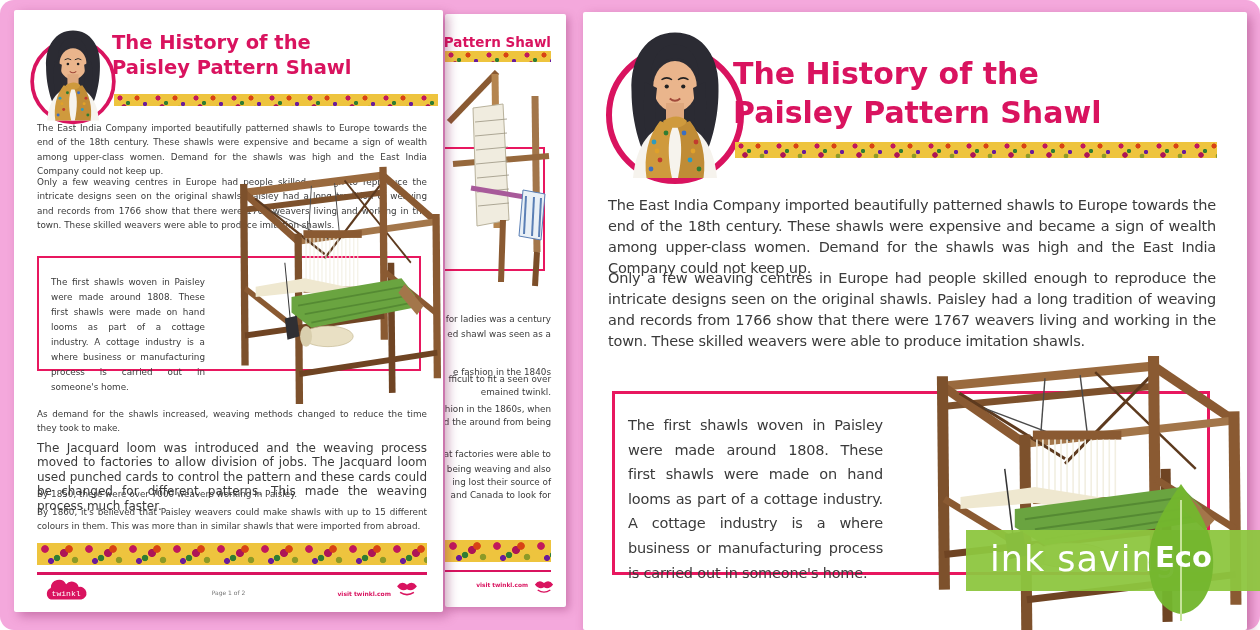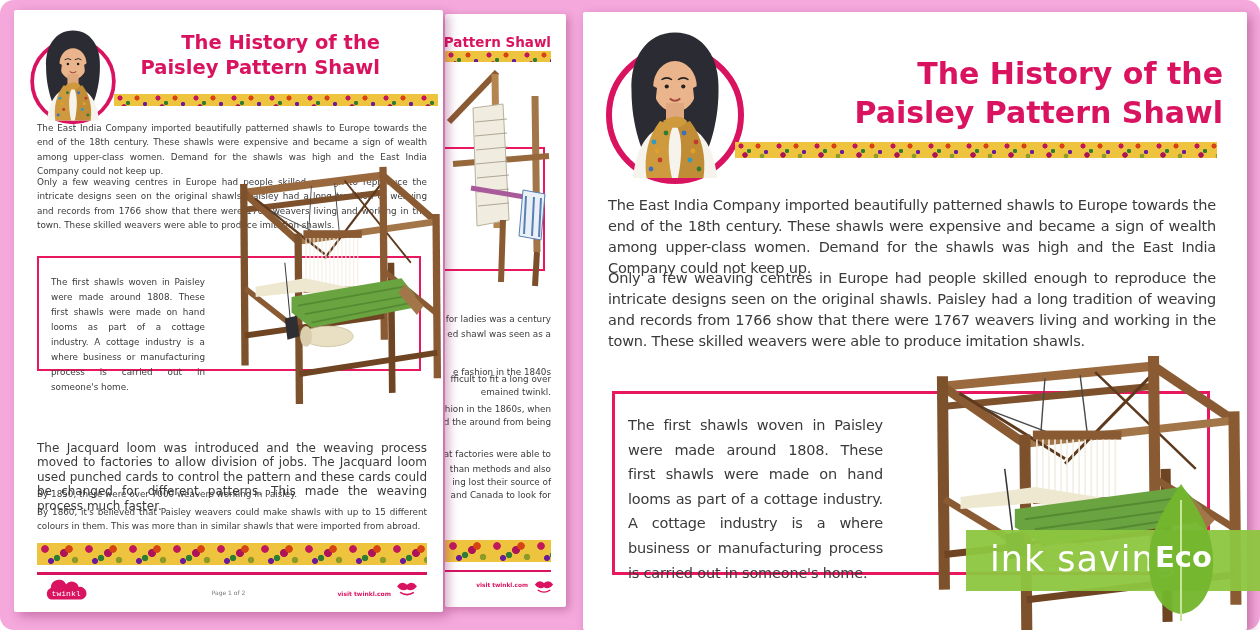--- a/index.html
+++ b/index.html
@@ -7,21 +7,21 @@
        font-family:"DejaVu Sans", sans-serif;}
   .bg{position:absolute;inset:0;background:#f4a8dc;border-radius:14px;}
   .page{position:absolute;background:#fff;border-radius:2px;}
   #page2{left:445px;top:14px;width:121px;height:593px;z-index:1;overflow:hidden;
          box-shadow:3px 3px 9px rgba(130,30,90,.35);}
   #page1{left:14px;top:10px;width:429px;height:602px;z-index:2;
          box-shadow:5px 4px 11px rgba(130,30,90,.4);}
   #page3{left:583px;top:12px;width:664px;height:618px;z-index:2;overflow:hidden;
          box-shadow:4px 4px 11px rgba(130,30,90,.4);}
   .abs{position:absolute;}
-  .ttl{font-weight:bold;color:#d9135f;text-align:right;}
+  .ttl{font-weight:bold;color:#d9135f;text-align:left;}
   .para{color:#3a3a3a;text-align:justify;}
   .paisley{background-color:#eec43e;background-image:
     radial-gradient(circle at 6px 4px,  #c2185b 2.2px, rgba(0,0,0,0) 2.9px),
     radial-gradient(circle at 14px 9px, #2f7d32 1.8px, rgba(0,0,0,0) 2.5px),
     radial-gradient(circle at 23px 4px, #d84315 2.2px, rgba(0,0,0,0) 2.9px),
     radial-gradient(circle at 31px 10px,#6a1b9a 1.8px, rgba(0,0,0,0) 2.5px),
     radial-gradient(circle at 10px 13px,#ad1457 2.4px, rgba(0,0,0,0) 3.1px),
     radial-gradient(circle at 27px 14px,#8c9a27 2px,   rgba(0,0,0,0) 2.7px);
     background-size:38px 16px;}
   .paisley-lg{background-color:#eec43e;background-image:
@@ -78,26 +78,26 @@
         <line x1="81" y1="126" x2="79" y2="164"></line>
           <line x1="89" y1="127" x2="87" y2="166"></line>
           <line x1="96" y1="128" x2="94" y2="167"></line>
       </g>
     </svg>
   </div>
 
   <div class="frag" style="top:300px;">for ladies was a century</div>
   <div class="frag" style="top:315px;">ed shawl was seen as a</div>
   <div class="frag" style="top:345px;margin-top:8px;">e fashion in the 1840s</div>
-  <div class="frag" style="top:360px;">fficult to fit a long over</div>
+  <div class="frag" style="top:360px;">fficult to fit a seen over</div>
   <div class="frag" style="top:373px;">emained twinkl.</div>
   <div class="frag" style="top:390px;">hion in the 1860s, when</div>
   <div class="frag" style="top:403px;">ed the around from being</div>
   <div class="frag" style="top:435px;">at factories were able to</div>
-  <div class="frag" style="top:450px;">than methods and also</div>
+  <div class="frag" style="top:450px;">being weaving and also</div>
   <div class="frag" style="top:463px;">ing lost their source of</div>
   <div class="frag" style="top:476px;">and Canada to look for</div>
 
   <div class="abs paisley-lg" style="left:0;top:526px;width:106px;height:22px;"></div>
   <div class="abs footline" style="left:0;top:556px;width:106px;height:2px;"></div>
   <div class="abs visit" style="right:38px;top:568px;font-size:5.8px;">visit twinkl.com</div>
   <div class="abs" style="right:10px;top:562px;width:24px;height:21px;">
     <svg width="24" height="21" viewBox="0 0 34 30">
         <path d="M4,12 Q10,4 17,10 Q24,4 30,12 Q24,20 17,16 Q10,20 4,12 Z" fill="#d9135f"></path>
         <path d="M8,20 Q17,26 26,20" stroke="#d9135f" stroke-width="2" fill="none"></path>
@@ -195,20 +195,21 @@
       <polygon points="150,160 316,138 336,158 338,172 180,196 150,178" fill="#6aa440"></polygon>
       <path d="M160,170 L320,148 M170,180 L330,158 M180,190 L336,166" stroke="#558a33" stroke-width="2" fill="none"></path>
       <line x1="316" y1="150" x2="344" y2="176" stroke="#a3764a" stroke-width="14"></line>
       <ellipse cx="205" cy="206" rx="38" ry="12" fill="#e9e0c4" stroke="#c9bd98"></ellipse>
       <ellipse cx="172" cy="206" rx="9" ry="12" fill="#d9cfae"></ellipse>
       <line x1="140" y1="120" x2="148" y2="185" stroke="#333" stroke-width="1.5"></line>
       <polygon points="140,185 158,182 162,206 144,210" fill="#2f2f33"></polygon>
     </svg>
   </div>
 
+  <div class="abs para" style="left:23px;top:397px;width:390px;font-size:8.8px;line-height:14.4px;">As demand for the shawls increased, weaving methods changed to reduce the time they took to make.</div>
   <div class="abs para" style="left:23px;top:431px;width:390px;font-size:12px;line-height:14.4px;">The Jacquard loom was introduced and the weaving process moved to factories to allow division of jobs. The Jacquard loom used punched cards to control the pattern and these cards could be changed for different patterns. This made the weaving process much faster.</div>
   <div class="abs para" style="left:23px;top:477px;width:390px;font-size:8.8px;line-height:14.4px;">By 1850, there were over 7000 weavers working in Paisley.</div>
   <div class="abs para" style="left:23px;top:495px;width:390px;font-size:8.8px;line-height:14.4px;">By 1860, it's believed that Paisley weavers could make shawls with up to 15 different colours in them. This was more than in similar shawls that were imported from abroad.</div>
 
   <div class="abs paisley-lg" style="left:23px;top:533px;width:390px;height:22px;"></div>
   <div class="abs footline" style="left:23px;top:562px;width:390px;height:2.5px;"></div>
 
   <div class="abs" style="left:26px;top:568px;width:54px;height:27px;font-family:Liberation Mono, monospace;">
     <svg width="54" height="27" viewBox="0 0 60 30">
       <path d="M12,24 a7,7 0 0 1 0,-13 a9,9 0 0 1 17,-4 a8,8 0 0 1 14,3 a7,7 0 0 1 3,14 Z" fill="#d9135f"></path>

